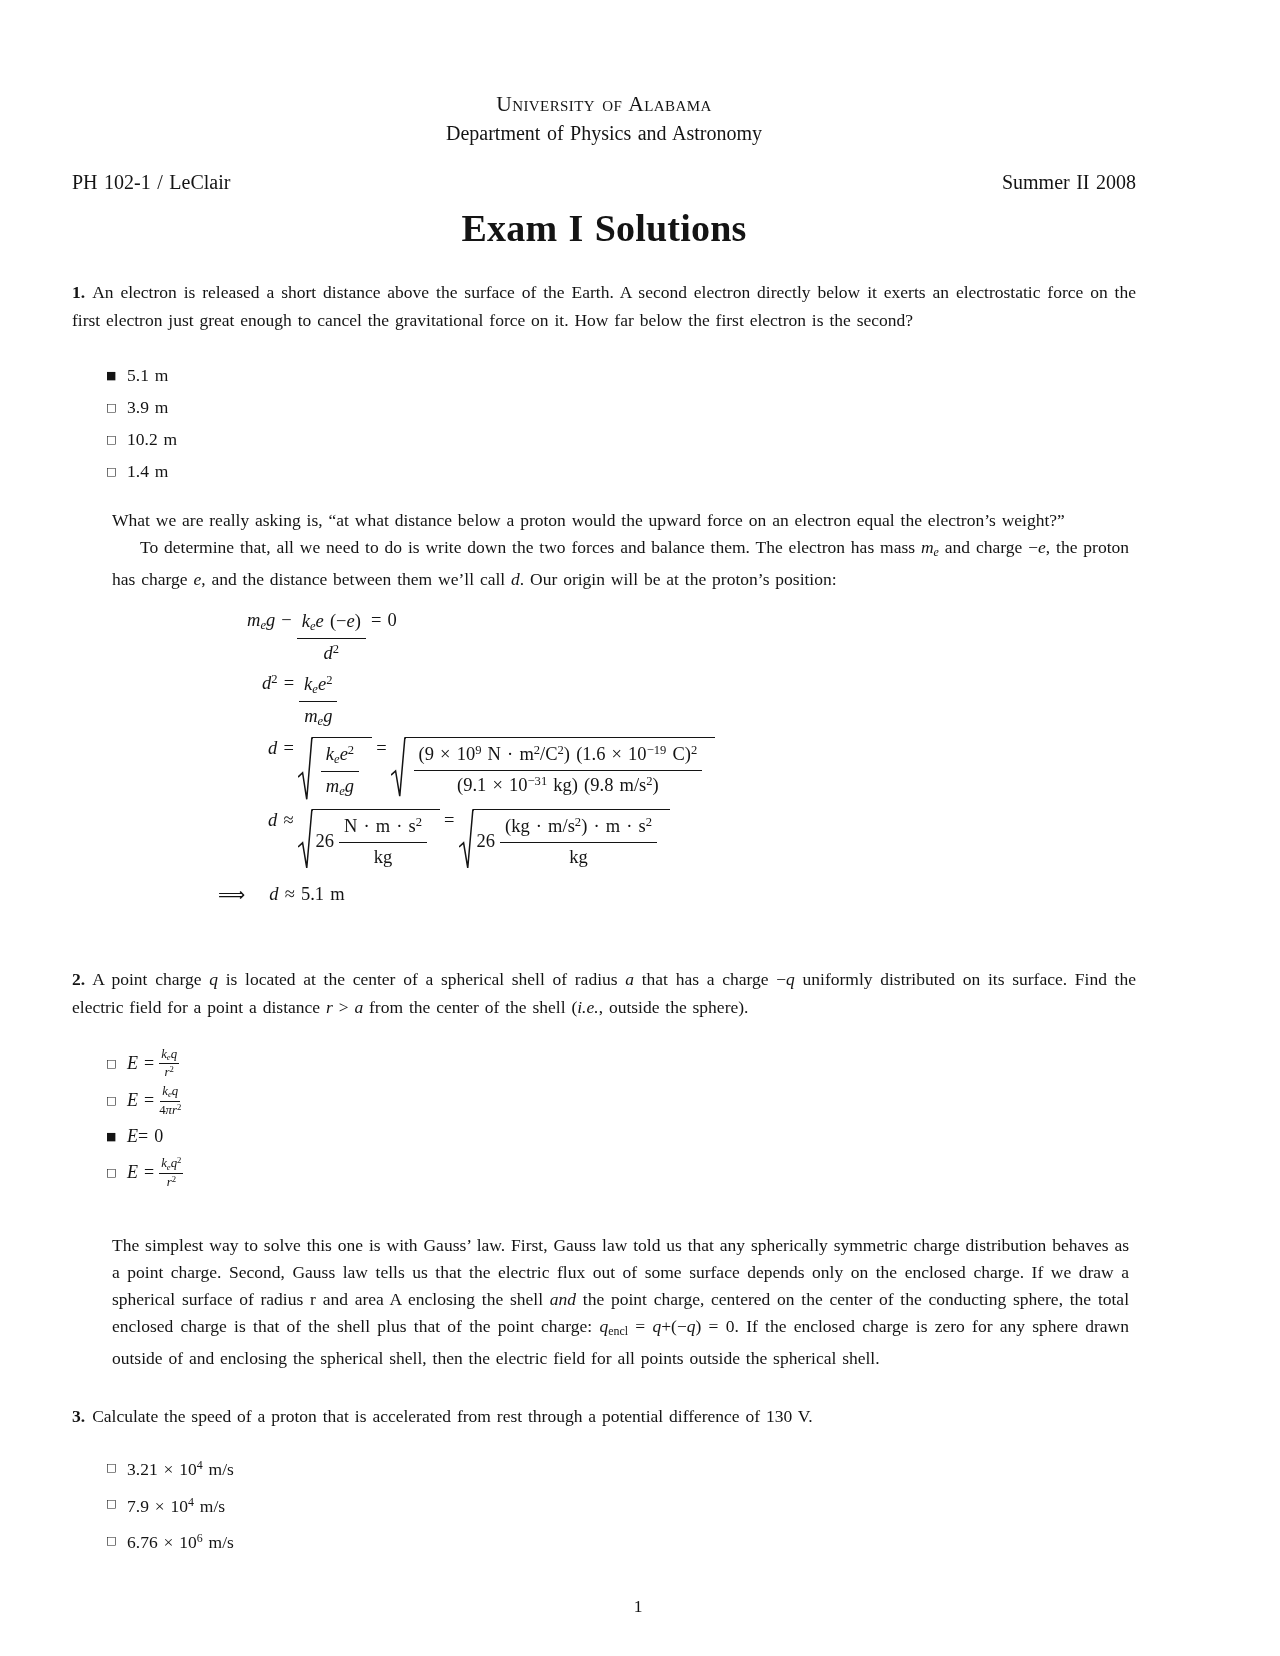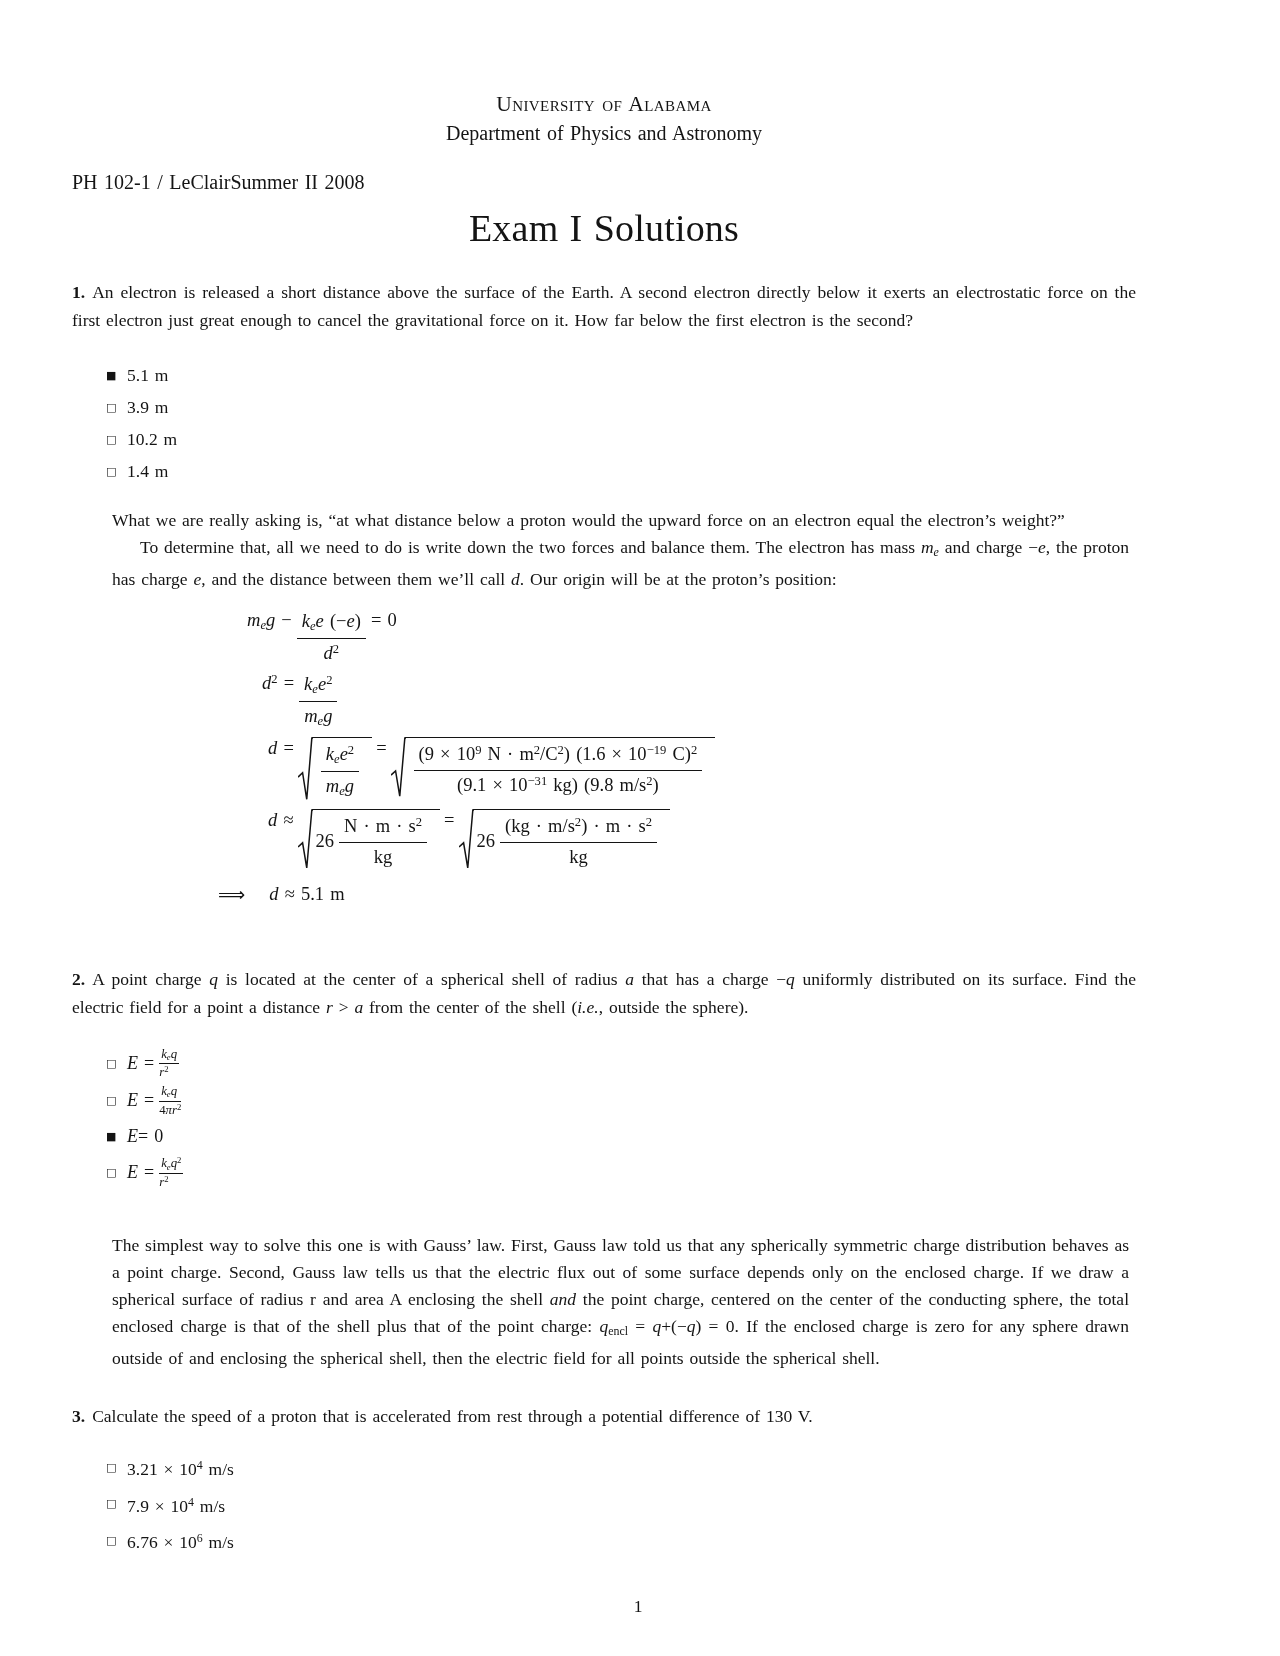--- a/index.html
+++ b/index.html
@@ -2,38 +2,38 @@
 <html><head>
 <meta charset="utf-8">
 <style>
   html,body{margin:0;padding:0;width:1280px;height:1656px;background:#ffffff;overflow:hidden}
   body{font-family:"Liberation Serif","DejaVu Serif",serif;color:#141414;font-size:17.5px;word-spacing:1.5px}
   .page{position:relative;width:1212px;height:1656px;box-sizing:border-box;padding:92px 76px 0 72px}
 
   
   .uni{text-align:center;font-variant:small-caps;font-size:21.5px;letter-spacing:.4px}
   .dept{text-align:center;font-size:20px;margin-top:5px}
-  .course-row{display:flex;justify-content:flex-start;font-size:20px;margin-top:26px}
-  .title{text-align:center;font-size:38px;font-weight:normal;margin-top:12px;letter-spacing:.2px}
+  .course-row{display:flex;justify-content:space-between;font-size:20px;margin-top:26px}
+  .title{text-align:center;font-size:38px;font-weight:bold;margin-top:12px;letter-spacing:.2px}
 
   
   .stem{margin:28px 0 0;text-align:justify;line-height:28px}
   .seg-b{font-weight:bold;padding-right:7px}
   .seg-i{font-style:italic}
   .seg-sub{font-size:.68em;vertical-align:-.25em}
   .seg-subi{font-size:.68em;vertical-align:-.25em;font-style:italic}
   .seg-sup{font-size:.68em;vertical-align:.5em}
 
   
   .options{margin:30px 0 0 34px}
   .option{display:flex;align-items:center;margin-bottom:9px;line-height:23px}
   .marker{font-family:"DejaVu Sans",sans-serif;font-size:11px;flex:0 0 21px;color:#141414}
   .opt-label{font-size:17.5px}
   .opt-math{display:inline-flex;align-items:center;font-size:18px}
-  .sfrac{display:inline-flex;flex-direction:column;font-size:12.8px;line-height:1.12;margin-left:5px}
+  .sfrac{display:inline-flex;flex-direction:column;align-items:center;font-size:12.8px;line-height:1.12;margin-left:5px}
   .sfrac .num{border-bottom:1px solid #141414;padding:0 2px 1px}
   .sfrac .den{padding-top:1px}
   .options-tight .option{margin-bottom:4px;min-height:30px}
 
   
   .solution{margin:24px 7px 0 40px;text-align:justify;line-height:27px}
   .sol-p{margin:0}
   .sol-p + .sol-p{}
   .sol-p.indent{text-indent:28px}
 

